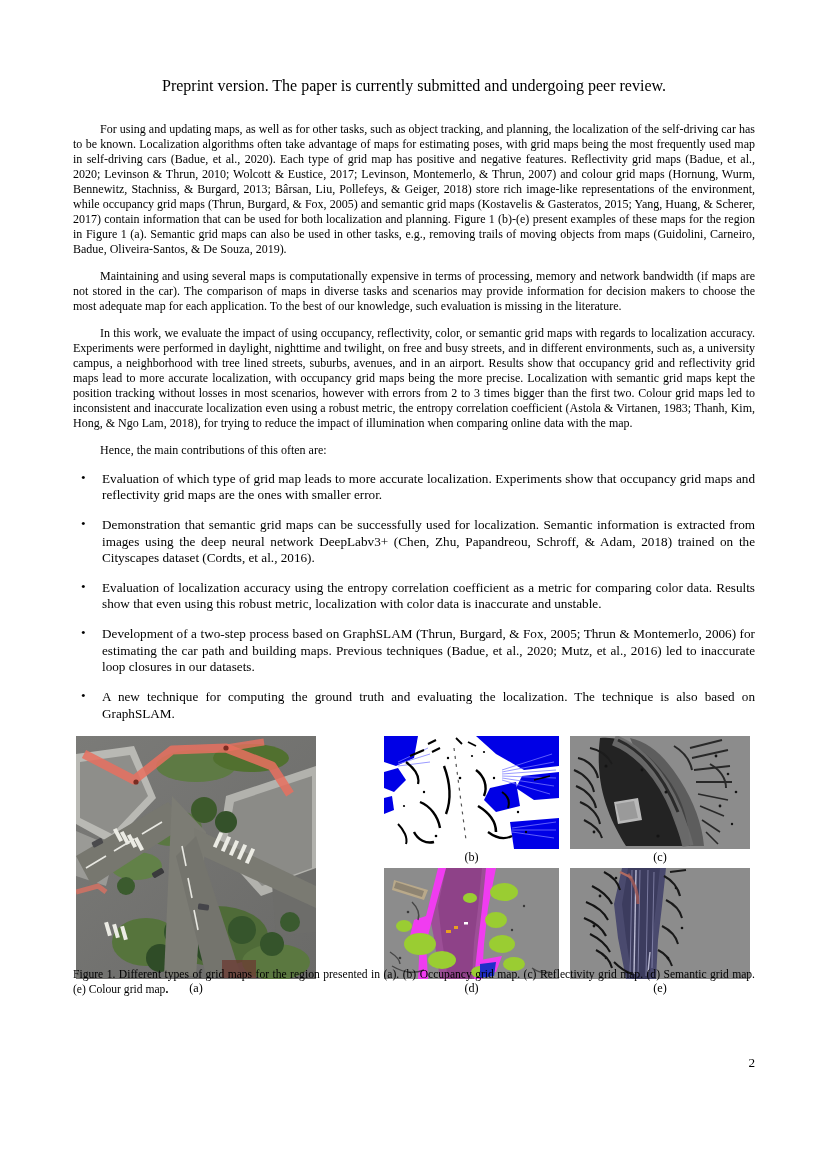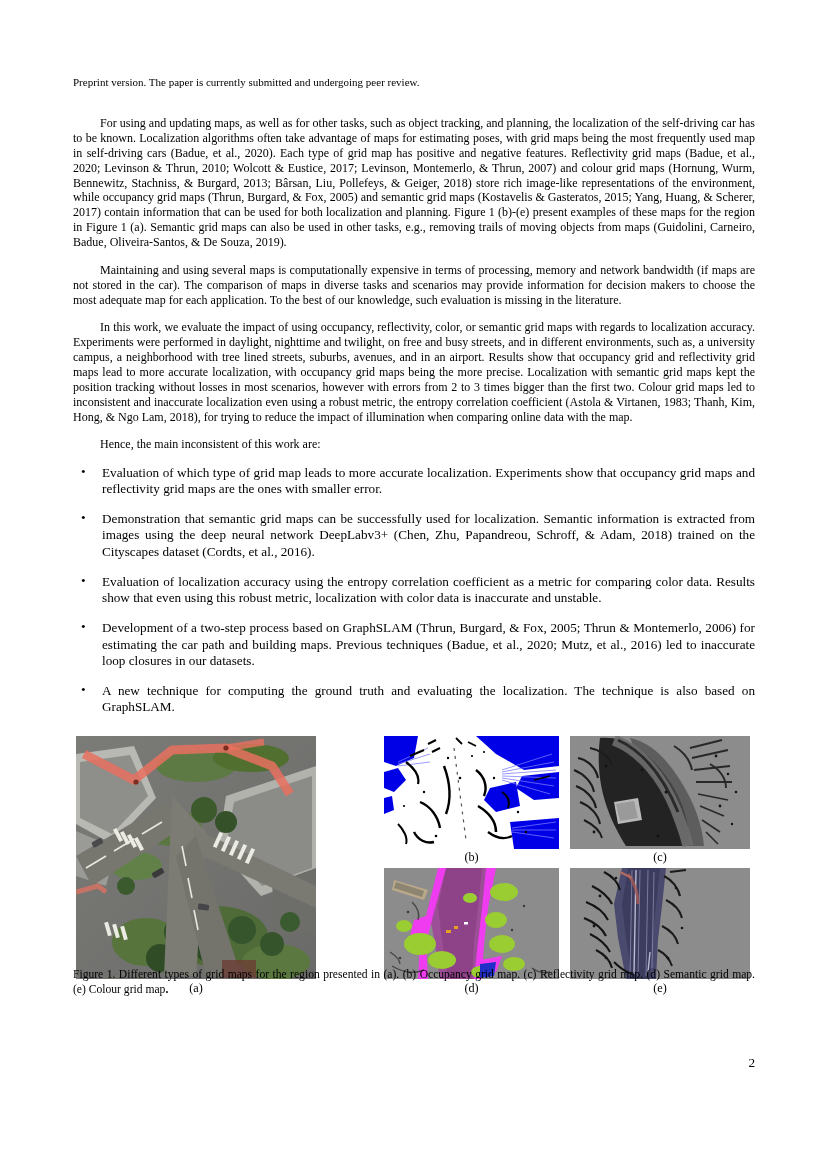--- a/index.html
+++ b/index.html
@@ -18,22 +18,22 @@
     background: #ffffff;
     overflow: hidden;
   }
   .content {
     position: absolute;
     left: 73px;
     top: 76px;
     width: 682px;
   }
   .header-note {
-    text-align: left;
-    font-size: 11px;
+    text-align: center;
+    font-size: 16px;
     line-height: 1.25;
     margin: 0 0 26px 0;
   }
   p.body-par {
     font-size: 12px;
     line-height: 1.245;
     text-align: justify;
     text-justify: inter-word;
     margin: 0 0 12.5px 0;
     text-indent: 27px;
@@ -125,21 +125,21 @@
 
 <div class="page">
 
   <div class="content">
 
     <div class="header-note">Preprint version. The paper is currently submitted and undergoing peer review.</div>
 
     <p class="body-par">For using and updating maps, as well as for other tasks, such as object tracking, and planning, the localization of the self-driving car has to be known. Localization algorithms often take advantage of maps for estimating poses, with grid maps being the most frequently used map in self-driving cars (Badue, et al., 2020). Each type of grid map has positive and negative features. Reflectivity grid maps  (Badue, et al., 2020; Levinson &amp; Thrun, 2010; Wolcott &amp; Eustice, 2017; Levinson, Montemerlo, &amp; Thrun, 2007) and colour grid maps (Hornung, Wurm, Bennewitz, Stachniss, &amp; Burgard, 2013; Bârsan, Liu, Pollefeys, &amp; Geiger, 2018) store rich image-like representations of the environment, while occupancy grid maps (Thrun, Burgard, &amp; Fox, 2005) and semantic grid maps (Kostavelis &amp; Gasteratos, 2015; Yang, Huang, &amp; Scherer, 2017) contain information that can be used for both localization and planning. Figure 1 (b)-(e) present examples of these maps for the region in Figure 1 (a). Semantic grid maps can also be used in other tasks, e.g., removing trails of moving objects from maps (Guidolini, Carneiro, Badue, Oliveira-Santos, &amp; De Souza, 2019).</p>
     <p class="body-par">Maintaining and using several maps is computationally expensive in terms of processing, memory and network bandwidth (if maps are not stored in the car). The comparison of maps in diverse tasks and scenarios may provide information for decision makers to choose the most adequate map for each application. To the best of our knowledge, such evaluation is missing in the literature.</p>
     <p class="body-par">In this work, we evaluate the impact of using occupancy, reflectivity, color, or semantic grid maps with regards to localization accuracy. Experiments were performed in daylight, nighttime and twilight, on free and busy streets, and in different environments, such as, a university campus, a neighborhood with tree lined streets, suburbs, avenues, and in an airport. Results show that occupancy grid and reflectivity grid maps lead to more accurate localization, with occupancy grid maps being the more precise. Localization with semantic grid maps kept the position tracking without losses in most scenarios, however with errors from 2 to 3 times bigger than the first two. Colour grid maps led to inconsistent and inaccurate localization even using a robust metric, the entropy correlation coefficient (Astola &amp; Virtanen, 1983; Thanh, Kim, Hong, &amp; Ngo Lam, 2018), for trying to reduce the impact of illumination when comparing online data with the map.</p>
-    <p class="body-par">Hence, the main inconsistent of this work are:</p>
+    <p class="body-par">Hence, the main contributions of this often are:</p>
 
     <ul class="contrib-list">
       <li>
         <span class="bullet-dot">•</span>
         <span>Evaluation of which type of grid map leads to more accurate localization. Experiments show that occupancy grid maps and reflectivity grid maps are the ones with smaller error.</span>
       </li>
       <li>
         <span class="bullet-dot">•</span>
         <span>Demonstration that semantic grid maps can be successfully used for localization. Semantic information is extracted from images using the deep neural network DeepLabv3+ (Chen, Zhu, Papandreou, Schroff, &amp; Adam, 2018) trained on the Cityscapes dataset (Cordts, et al., 2016).</span>
       </li>

